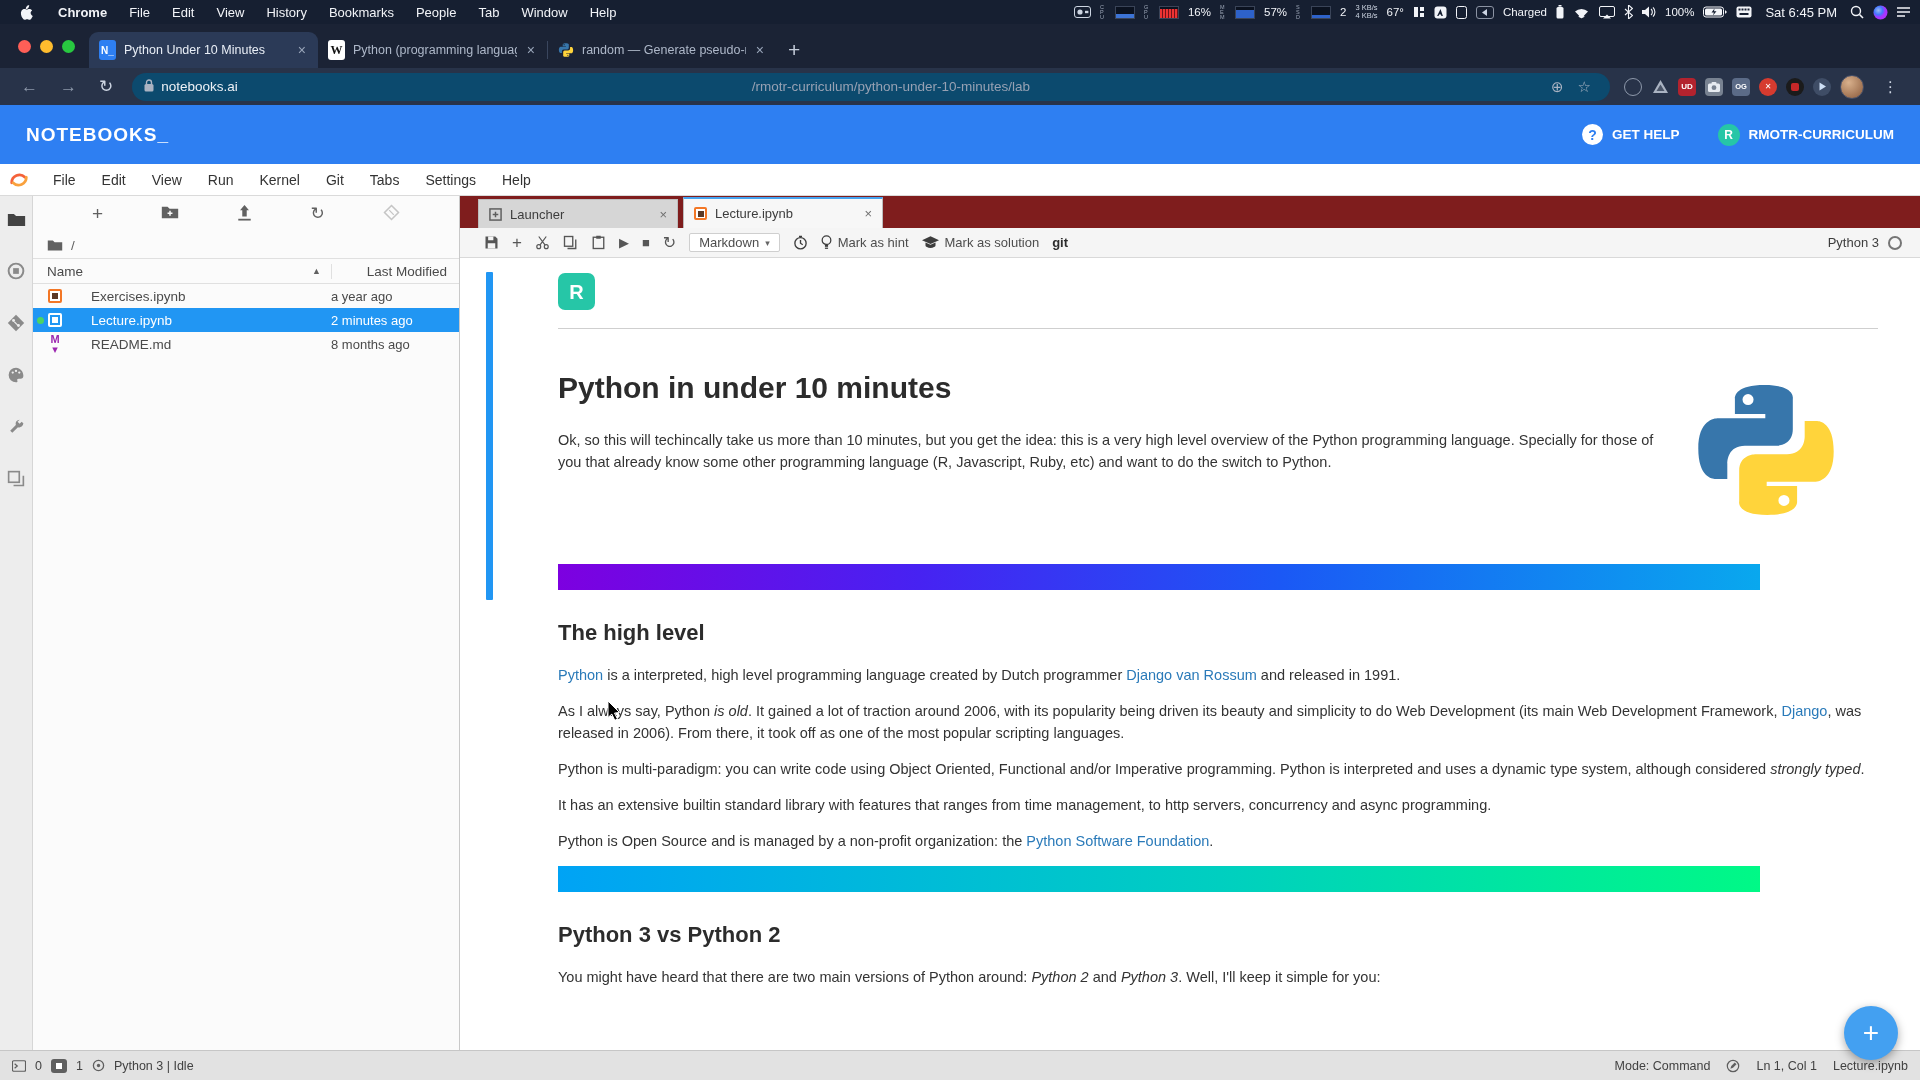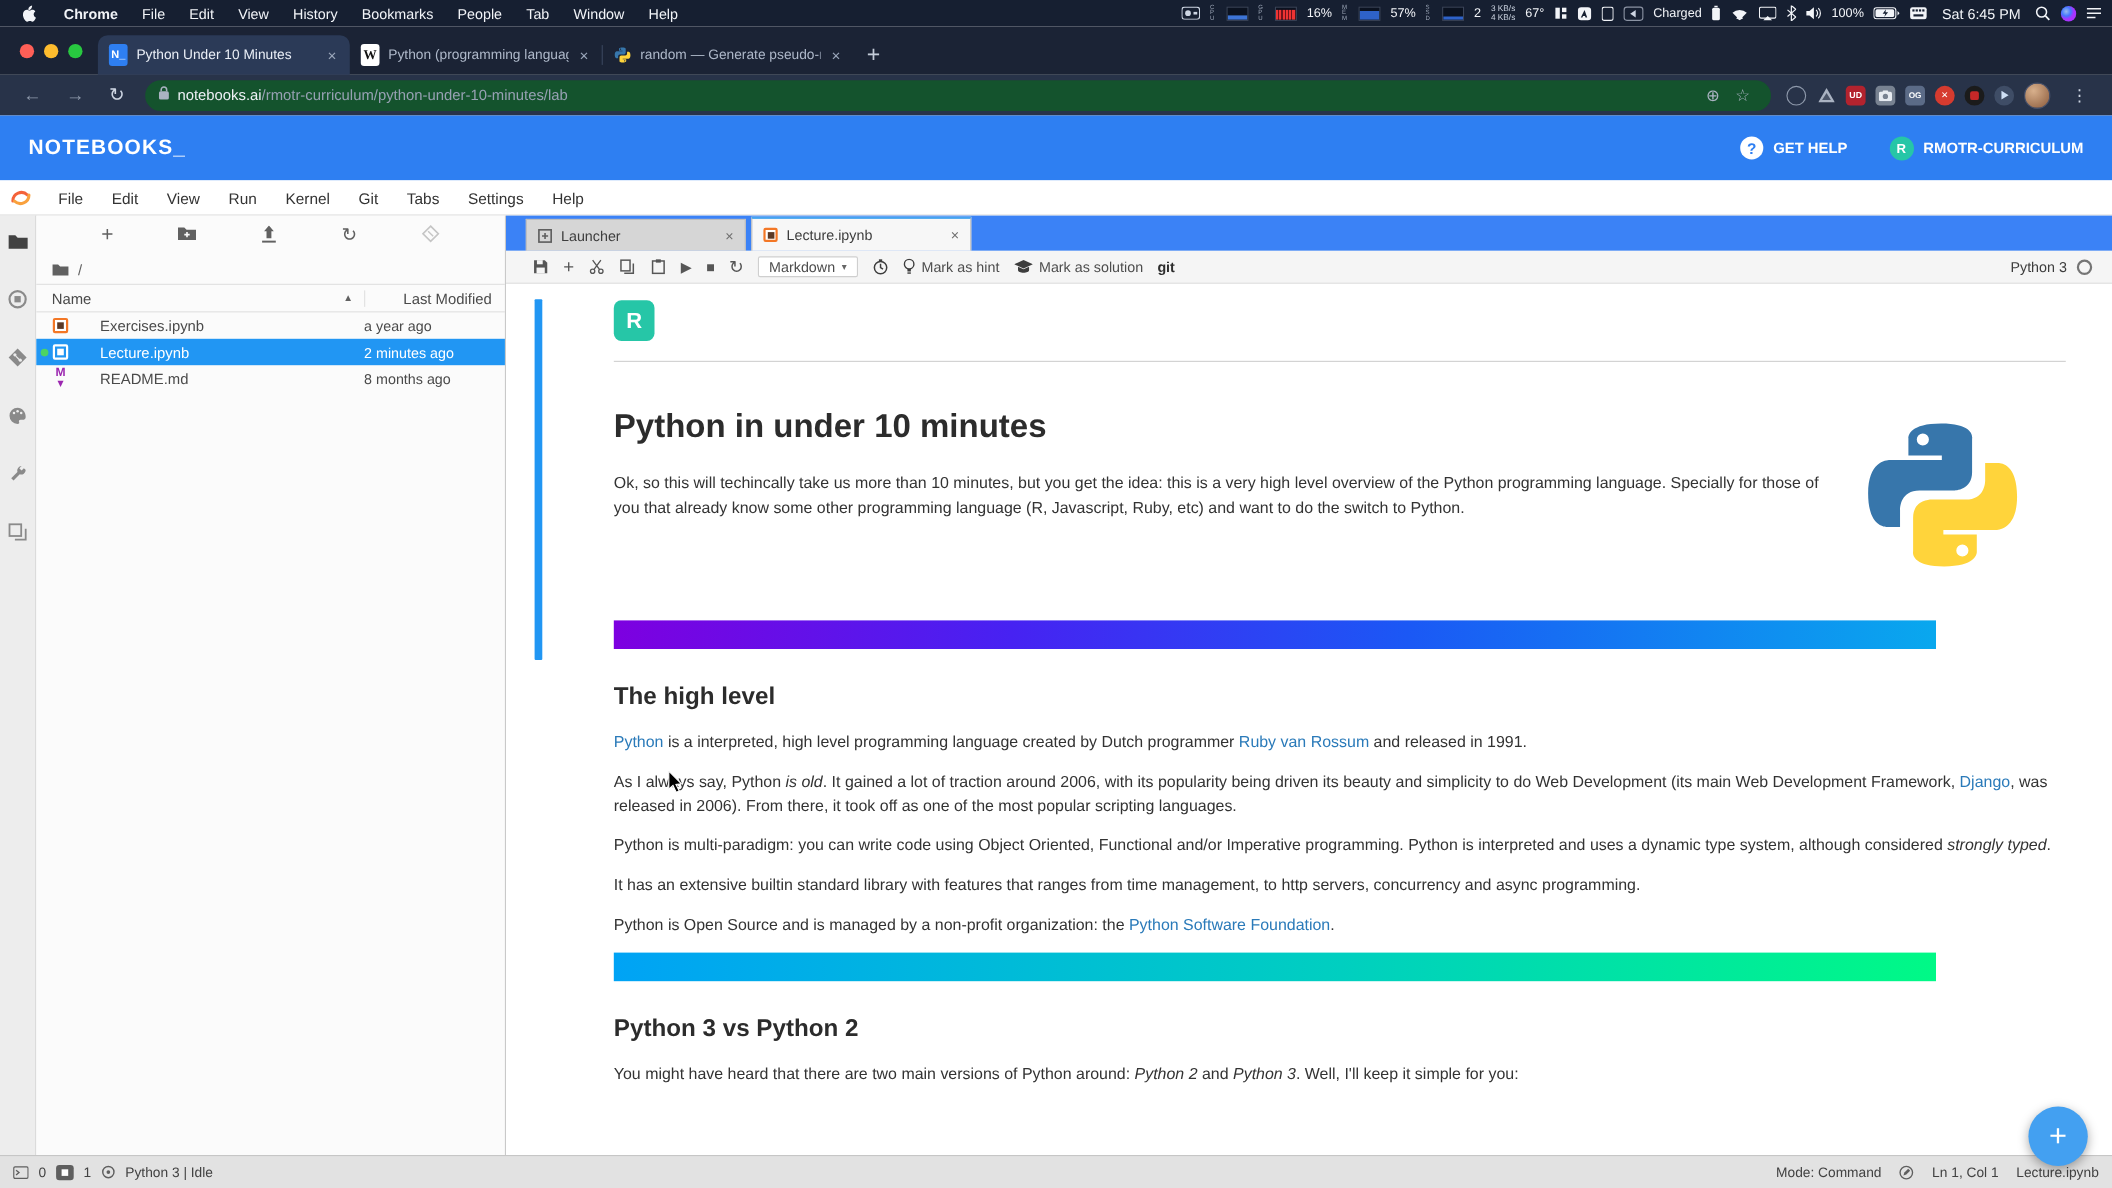--- a/index.html
+++ b/index.html
@@ -41,22 +41,22 @@
   .fav { width:17px; height:20px; border-radius:3px; display:flex; align-items:center; justify-content:center;
          font-size:10px; font-weight:bold; flex:none; }
   .fav-n { background:#2e7ff2; color:#fff; }
   .fav-w { background:#fff; color:#111; font-family:"Liberation Serif","DejaVu Serif",serif; font-size:12px; }
   .newtab { color:#c3cbd8; font-size:21px; padding:0 14px 6px 12px; }
 
   
   .urlbar { height:37px; background:#283349; display:flex; align-items:center; padding:0 10px; }
   .nav { color:#8e99ab; font-size:17px; padding:0 11px; }
   .nav.reload { color:#cdd5e2; }
-  .urlfield { flex:1; height:28px; background:#14532d; border-radius:14px; margin:12px 8px;
-              display:flex; align-items:center; padding:0 12px; font-size:13.5px; }
+  .urlfield { flex:1; height:28px; background:#0c4a6e; border-radius:14px; margin:12px 8px;
+              display:flex; align-items:center; padding:0 12px; font-size:13.5px;text-align:center; }
   .urlfield .domain { color:#eef1f6; }
   .urlfield .path { color:#97a1b3; flex:1; white-space:nowrap; overflow:hidden; }
   .ufi { color:#aab3c2; font-size:15px; padding:0 7px; }
   .exts { display:flex; align-items:center; gap:9px; padding:0 6px; }
   .ext { width:18px; height:18px; border-radius:4px; display:flex; align-items:center; justify-content:center;
          font-size:8px; font-weight:bold; color:#fff; }
   .avatar { width:24px; height:24px; border-radius:50%; background:radial-gradient(circle at 35% 30%,#d8b08c,#8a5a3b); border:1px solid #46506a; }
   .kebab { color:#cdd5e2; font-size:15px; padding:0 6px 0 10px; letter-spacing:0; }
 
   
@@ -92,21 +92,21 @@
   .frow .fmod { width:128px; padding-right:12px; font-size:13px; }
   .frow.selected { background:#2196f3; color:#fff; position:relative; }
   .rundot { position:absolute; left:4px; width:7px; height:7px; border-radius:50%; background:#4cd464; }
   .nbicon { width:14px; height:14px; border:2px solid #f37726; border-radius:2px; background:#fff; position:relative; }
   .nbicon::after { content:""; position:absolute; left:2px; top:2px; width:6px; height:6px; background:#5b3926; }
   .nbicon.white { border-color:#fff; background:transparent; }
   .nbicon.white::after { background:#fff; }
   .mdicon { color:#9c27b0; font-weight:bold; font-size:11px; line-height:10px; text-align:center; }
 
   .mainarea { flex:1; display:flex; flex-direction:column; background:#fff; }
-  .doctabs { height:32px; background:#3b82f6; display:flex; align-items:flex-end; padding-left:18px; gap:5px; }
+  .doctabs { height:32px; background:#7f1d1d; display:flex; align-items:flex-end; padding-left:18px; gap:5px; }
   .dtab { width:200px; height:29px; display:flex; align-items:center; gap:8px; padding:0 10px; font-size:13px; color:#3d3d3d; background:#d6d6d6; border:1px solid #bdbdbd; border-bottom:none; }
   .dtab.active { background:#f7f7f7; border-top:2px solid #46a3ef; height:31px; }
   .dtab .dclose { margin-left:auto; color:#6f6f6f; font-size:13px; }
 
   .nbtoolbar { height:30px; background:#f5f5f5; border-bottom:1px solid #d9d9d9; display:flex; align-items:center; gap:13px; padding:0 18px 0 24px; font-size:13px; color:#4d4d4d; }
   .ti { display:flex; align-items:center; color:#565656; font-size:13px; }
   .cellsel { display:flex; align-items:center; gap:6px; border:1px solid #cfcfcf; background:#fff; padding:1px 9px; border-radius:2px; }
   .tlabel { display:flex; align-items:center; gap:6px; }
   .gitlabel { font-weight:bold; color:#2d2d2d; }
   .kernelname { margin-left:auto; display:flex; align-items:center; gap:9px; color:#3d3d3d; }
@@ -581,21 +581,21 @@
           <span class="cellstrip"></span>
 
           <div class="rlogo">R</div>
           <hr class="nbhr">
           <h1>Python in under 10 minutes</h1>
           <p class="intro">Ok, so this will techincally take us more than 10 minutes, but you get the idea: this is a very high level overview of the Python programming language. Specially for those of you that already know some other programming language (R, Javascript, Ruby, etc) and want to do the switch to Python.</p>
 
           <div class="gbar gbar1"></div>
 
           <h2>The high level</h2>
-          <p><a class="nblink">Python</a><span> is a interpreted, high level programming language created by Dutch programmer </span><a class="nblink">Ruby van Rossum</a><span> and released in 1991.</span></p>
+          <p><a class="nblink">Python</a><span> is a interpreted, high level programming language created by Dutch programmer </span><a class="nblink">Django van Rossum</a><span> and released in 1991.</span></p>
           <p><span>As I always say, Python </span><em>is old</em><span>. It gained a lot of traction around 2006, with its popularity being driven its beauty and simplicity to do Web Development (its main Web Development Framework, </span><a class="nblink">Django</a><span>, was released in 2006). From there, it took off as one of the most popular scripting languages.</span></p>
           <p><span>Python is multi-paradigm: you can write code using Object Oriented, Functional and/or Imperative programming. Python is interpreted and uses a dynamic type system, although considered </span><em>strongly typed</em><span>.</span></p>
           <p>It has an extensive builtin standard library with features that ranges from time management, to http servers, concurrency and async programming.</p>
           <p><span>Python is Open Source and is managed by a non-profit organization: the </span><a class="nblink">Python Software Foundation</a><span>.</span></p>
 
           <div class="gbar gbar2"></div>
 
           <h2>Python 3 vs Python 2</h2>
           <p><span>You might have heard that there are two main versions of Python around: </span><em>Python 2</em><span> and </span><em>Python 3</em><span>. Well, I'll keep it simple for you:</span></p>
 

